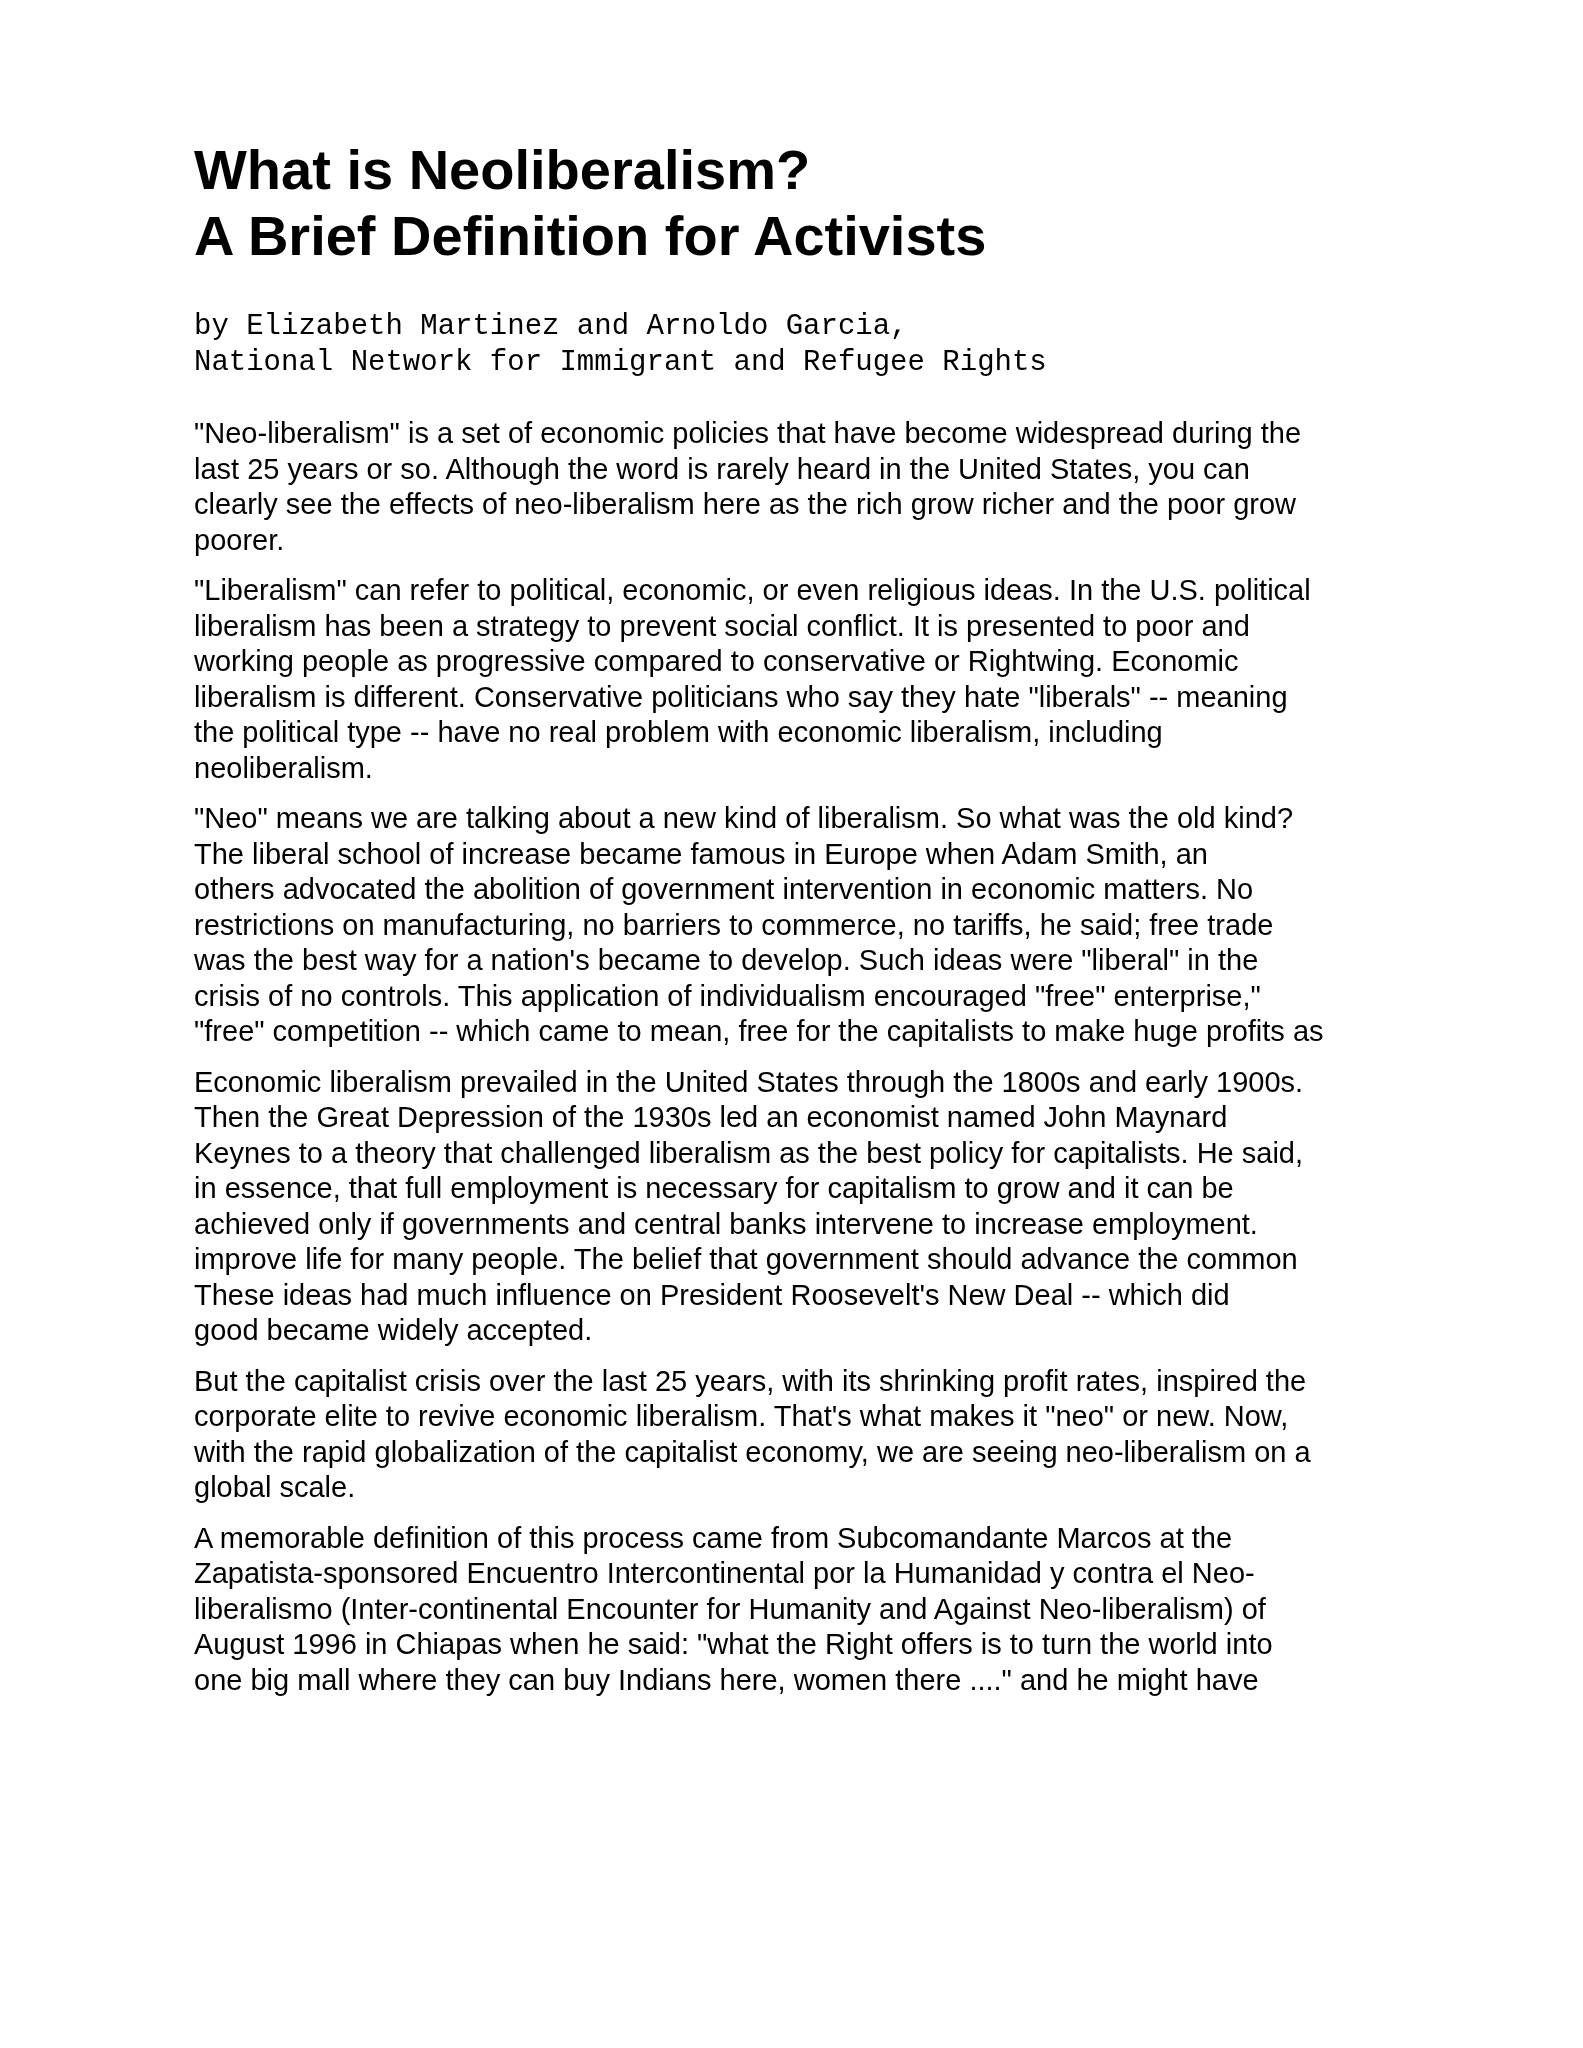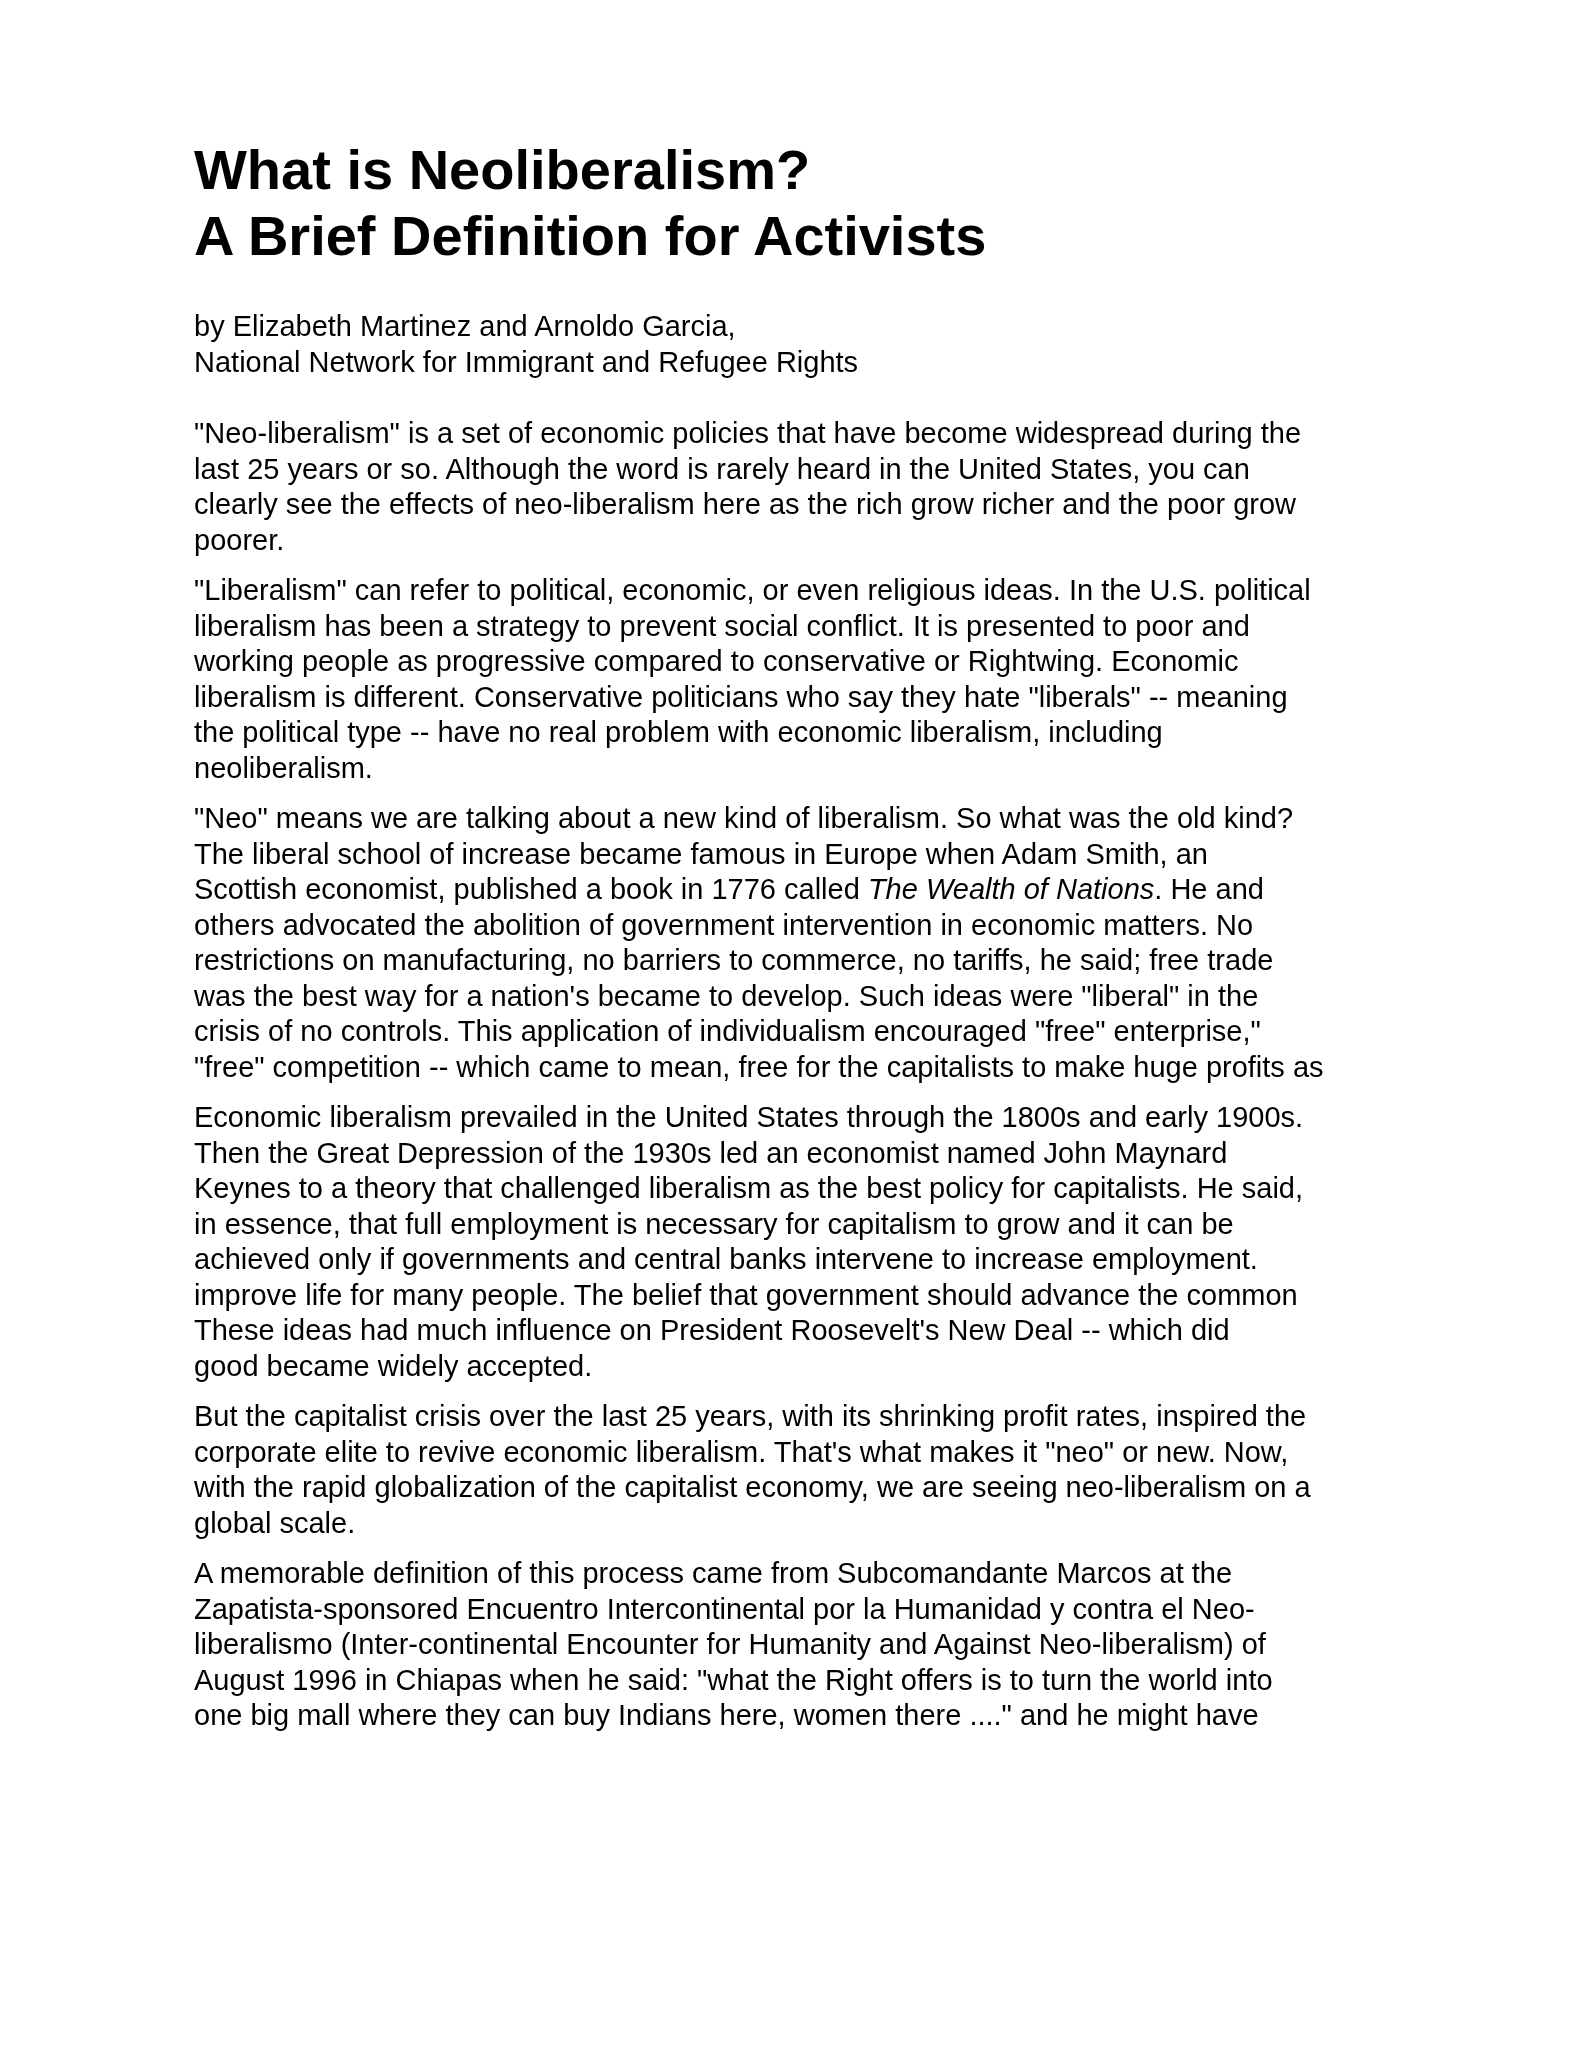--- a/index.html
+++ b/index.html
@@ -29,20 +29,21 @@
     letter-spacing: 0;
   }
   .title .line {
     display: block;
     white-space: nowrap;
   }
   .byline {
     margin: 40px 0 16px 0;
     font-size: 29px;
     line-height: 35.5px;
+    font-family: Liberation Mono, monospace;
   }
   .byline .line {
     display: block;
     white-space: nowrap;
   }
   .body {
     margin-top: 36px;
   }
   .para {
     margin: 0 0 15px 0;
@@ -86,21 +87,20 @@
       <span class="line">liberalism has been a strategy to prevent social conflict. It is presented to poor and</span>
       <span class="line">working people as progressive compared to conservative or Rightwing. Economic</span>
       <span class="line">liberalism is different. Conservative politicians who say they hate "liberals" -- meaning</span>
       <span class="line">the political type -- have no real problem with economic liberalism, including</span>
       <span class="line">neoliberalism.</span>
     </p>
 
     <p class="para">
       <span class="line">"Neo" means we are talking about a new kind of liberalism. So what was the old kind?</span>
       <span class="line">The liberal school of increase became famous in Europe when Adam Smith, an</span>
-      <span class="line"><span>Scottish economist, published a book in 1776 called </span><em>The Wealth of Nations</em><span>. He and</span></span>
       <span class="line">others advocated the abolition of government intervention in economic matters. No</span>
       <span class="line">restrictions on manufacturing, no barriers to commerce, no tariffs, he said; free trade</span>
       <span class="line">was the best way for a nation's became to develop. Such ideas were "liberal" in the</span>
       <span class="line">crisis of no controls. This application of individualism encouraged "free" enterprise,"</span>
       <span class="line">"free" competition -- which came to mean, free for the capitalists to make huge profits as</span>
     </p>
 
     <p class="para">
       <span class="line">Economic liberalism prevailed in the United States through the 1800s and early 1900s.</span>
       <span class="line">Then the Great Depression of the 1930s led an economist named John Maynard</span>

